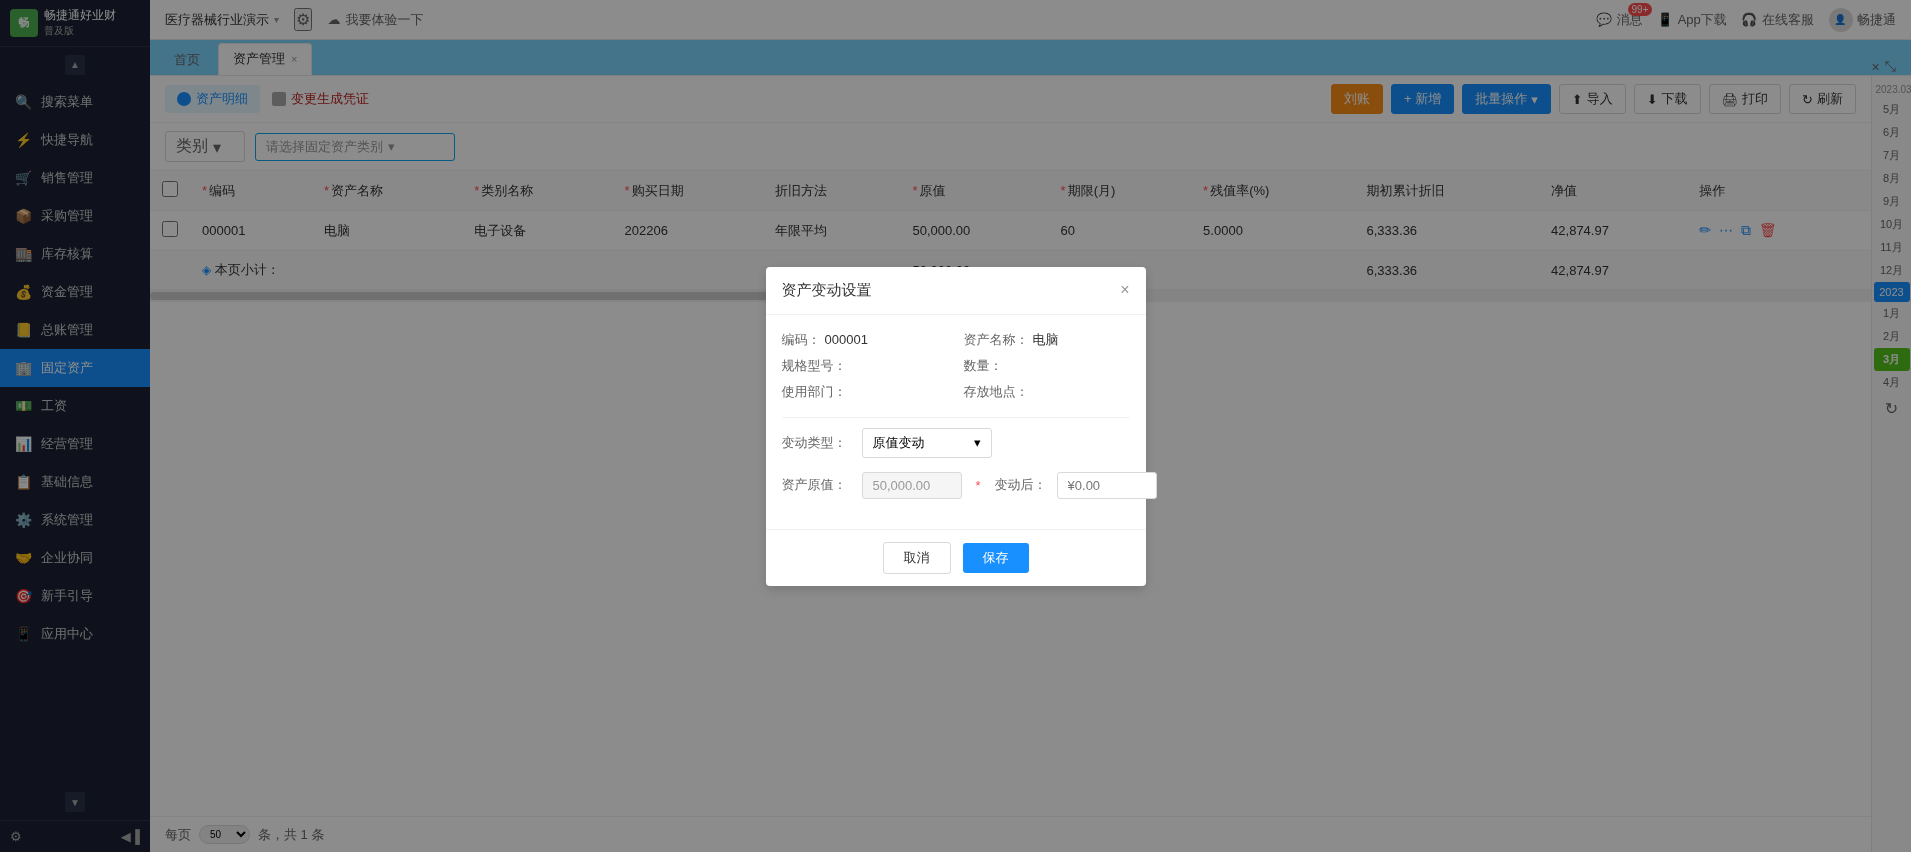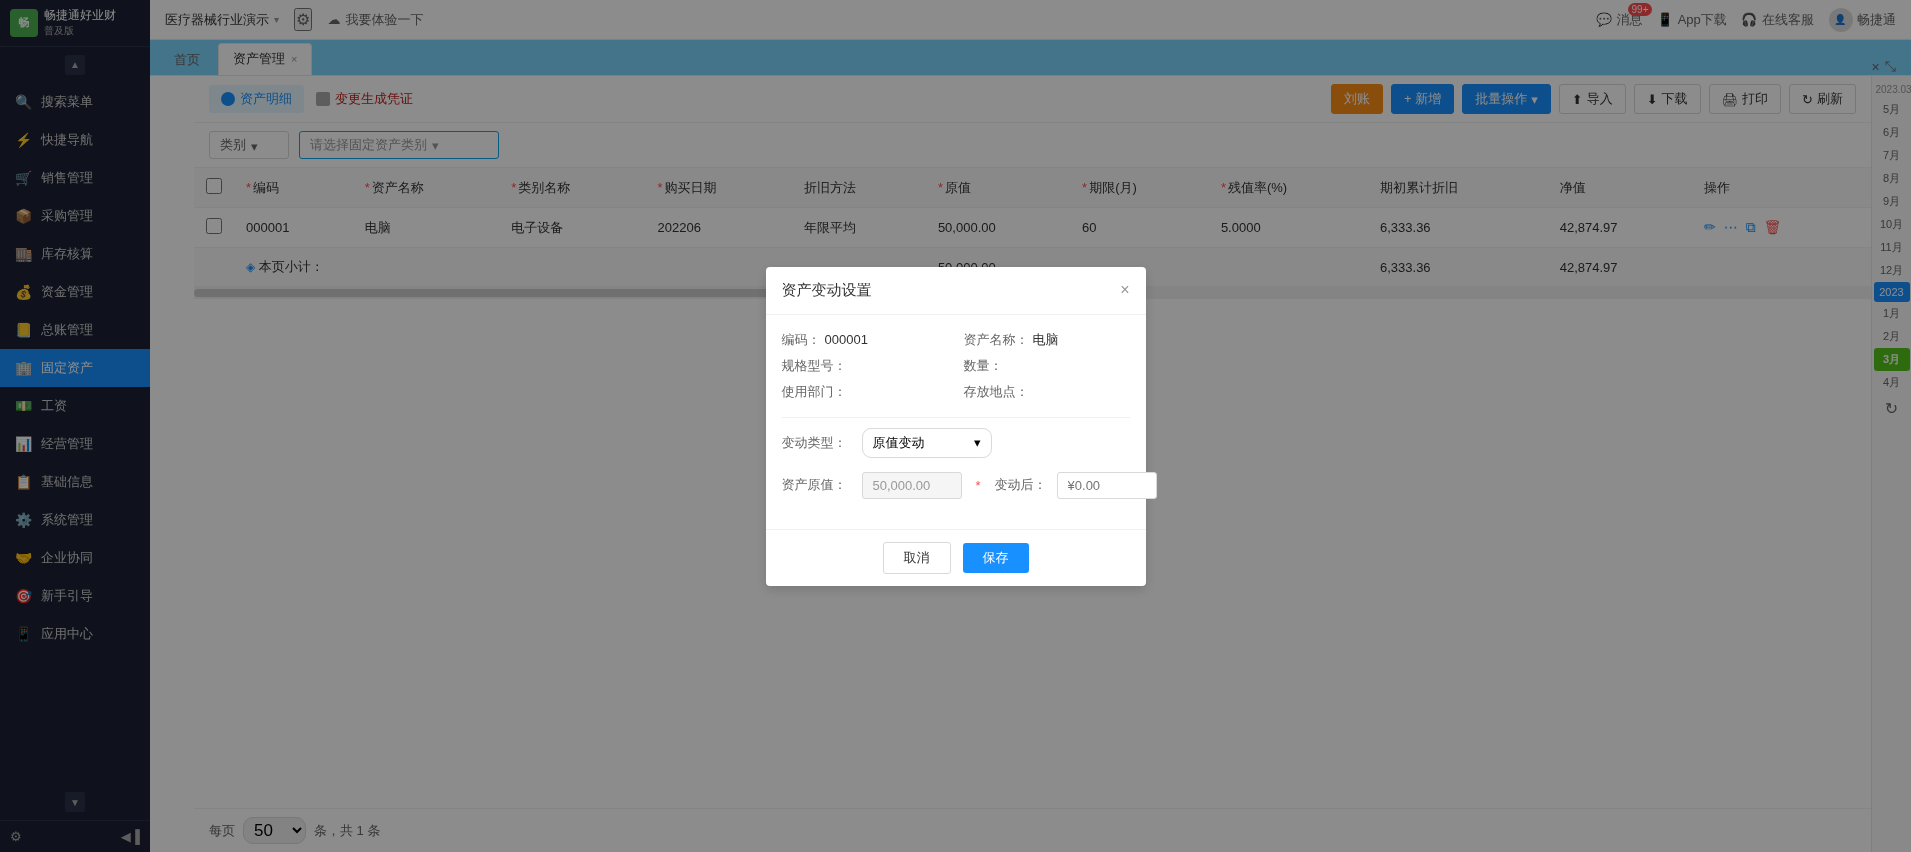--- a/index.html
+++ b/index.html
@@ -38,51 +38,51 @@
     
     .tabs { height: 36px; background: #7dd3fc; display: flex; align-items: flex-end; border-bottom: 1px solid #e8e8e8; padding: 0 10px; gap: 4px; }
     .tab { padding: 6px 14px; font-size: 13px; cursor: pointer; border-radius: 4px 4px 0 0; display: flex; align-items: center; gap: 6px; }
     .tab.home { background: transparent; color: #666; }
     .tab.active { background: #fff; color: #333; border: 1px solid #e8e8e8; border-bottom: 1px solid #fff; }
     .tab-close { color: #999; font-size: 11px; cursor: pointer; }
     .tab-expand-btn { background: none; border: none; cursor: pointer; color: #666; font-size: 14px; }
 
     
     .content { flex: 1; display: flex; overflow: hidden; }
-    .page-content { flex: 1; background: #fff; overflow: hidden; display: flex; flex-direction: column; padding-left: 44px; }
+    .page-content { flex: 1; background: #fff; overflow: hidden; display: flex; flex-direction: column; }
 
     
     .toolbar { padding: 8px 15px; display: flex; align-items: center; gap: 10px; border-bottom: 1px solid #f0f0f0; }
     .tab-switch { display: flex; align-items: center; }
     .tab-switch-btn { display: flex; align-items: center; gap: 5px; padding: 5px 12px; font-size: 13px; cursor: pointer; border: none; background: none; color: #b91c1c; border-radius: 3px; }
     .tab-switch-btn.active { background: #e6f7ff; color: #1890ff; }
     .toolbar-right { margin-left: auto; display: flex; align-items: center; gap: 8px; }
     .btn { padding: 5px 12px; border-radius: 3px; border: 1px solid #d9d9d9; background: #fff; cursor: pointer; font-size: 13px; display: flex; align-items: center; gap: 4px; color: #333; }
     .btn-primary { background: #1890ff; color: #fff; border-color: #1890ff; }
     .btn-default { background: #fff; color: #333; }
     .btn-orange { background: #fa8c16; color: #fff; border-color: #fa8c16; }
     .btn-dropdown { display: flex; align-items: center; gap: 4px; }
 
     
     .filter-row { padding: 8px 15px; display: flex; align-items: center; gap: 10px; border-bottom: 1px solid #f0f0f0; }
-    .filter-select { padding: 4px 10px; border: 1px solid #d9d9d9; border-radius: 3px; font-size: 13px; color: #666; display: flex; align-items: flex-end; gap: 5px; cursor: pointer; background: #fff; min-width: 80px; }
+    .filter-select { padding: 4px 10px; border: 1px solid #d9d9d9; border-radius: 3px; font-size: 16px; color: #666; display: flex; align-items: flex-end; gap: 5px; cursor: pointer; background: #fff; min-width: 80px; }
     .filter-select-large { min-width: 200px; padding: 4px 10px; border: 1px solid #0ea5e9; border-radius: 3px; font-size: 13px; color: #999; display: flex; align-items: center; gap: 5px; cursor: pointer; background: #fff; }
 
     
     .table-container { flex: 1; overflow: auto; }
     table { width: 100%; border-collapse: collapse; font-size: 13px; }
     thead th { background: #fafafa; padding: 10px 12px; text-align: left; border-bottom: 1px solid #f0f0f0; color: #333; font-weight: normal; white-space: nowrap; }
     thead th .required { color: #ff4d4f; margin-right: 2px; }
     tbody td { padding: 10px 12px; border-bottom: 1px solid #f0f0f0; color: #333; }
     .subtotal-row td { background: #fafafa; font-weight: normal; }
     .checkbox { width: 16px; height: 16px; border: 1px solid #d9d9d9; border-radius: 2px; cursor: pointer; }
 
     
     .bottom-bar { padding: 8px 15px; border-top: 1px solid #f0f0f0; display: flex; align-items: center; gap: 8px; font-size: 13px; color: #666; }
-    .page-select { padding: 2px 6px; border: 1px solid #d9d9d9; border-radius: 10px; font-size: 17px; }
+    .page-select { padding: 2px 6px; border: 1px solid #d9d9d9; border-radius: 10px; font-size: 10px; }
 
     
     .right-sidebar { width: 40px; background: #f9f9f9; border-left: 1px solid #e8e8e8; display: flex; flex-direction: column; align-items: center; padding: 5px 0; font-size: 11px; }
     .cal-item { width: 36px; text-align: center; padding: 4px 2px; cursor: pointer; color: #666; }
     .cal-item.highlight { background: #1890ff; color: #fff; border-radius: 3px; }
     .cal-item.current { background: #52c41a; color: #fff; border-radius: 3px; font-weight: bold; }
     .cal-header { width: 36px; text-align: center; padding: 3px 2px; font-size: 10px; color: #999; }
     .cal-refresh { font-size: 16px; color: #666; cursor: pointer; margin-top: 5px; }
 
     
@@ -91,21 +91,21 @@
     .modal-header { padding: 14px 16px; border-bottom: 1px solid #f0f0f0; display: flex; align-items: center; justify-content: space-between; }
     .modal-title { font-size: 15px; font-weight: 500; color: #333; }
     .modal-close { background: none; border: none; color: #999; cursor: pointer; font-size: 16px; }
     .modal-body { padding: 16px; }
     .modal-info-grid { display: grid; grid-template-columns: 1fr 1fr; gap: 8px 16px; margin-bottom: 16px; }
     .modal-info-item { display: flex; align-items: center; gap: 4px; font-size: 13px; color: #333; }
     .modal-info-label { color: #666; white-space: nowrap; }
     .modal-divider { border: none; border-top: 1px solid #f0f0f0; margin: 10px 0; }
     .modal-form-row { display: flex; align-items: center; gap: 10px; margin-bottom: 14px; }
     .modal-form-label { color: #666; font-size: 13px; white-space: nowrap; min-width: 70px; }
-    .modal-form-select { border: 1px solid #d9d9d9; border-radius: 9px; padding: 5px 10px; font-size: 13px; display: flex; align-items: center; justify-content: space-between; cursor: pointer; min-width: 130px; background: #fff; }
+    .modal-form-select { border: 1px solid #d9d9d9; border-radius: 3px; padding: 5px 10px; font-size: 13px; display: flex; align-items: center; justify-content: space-between; cursor: pointer; min-width: 130px; background: #fff; }
     .modal-input { border: 1px solid #d9d9d9; border-radius: 3px; padding: 5px 10px; font-size: 13px; background: #f5f5f5; color: #999; min-width: 100px; }
     .modal-input-editable { border: 1px solid #d9d9d9; border-radius: 3px; padding: 5px 10px; font-size: 13px; background: #fff; min-width: 100px; color: #999; }
     .modal-footer { padding: 12px 16px; border-top: 1px solid #f0f0f0; display: flex; align-items: center; justify-content: center; gap: 12px; }
     .btn-cancel { padding: 6px 20px; border: 1px solid #d9d9d9; background: #fff; color: #333; border-radius: 3px; cursor: pointer; font-size: 13px; }
     .btn-save { padding: 6px 20px; border: none; background: #1890ff; color: #fff; border-radius: 3px; cursor: pointer; font-size: 13px; }
 
     
     .action-icons { display: flex; gap: 8px; }
     .action-icon { color: #1890ff; cursor: pointer; font-size: 14px; }
 

